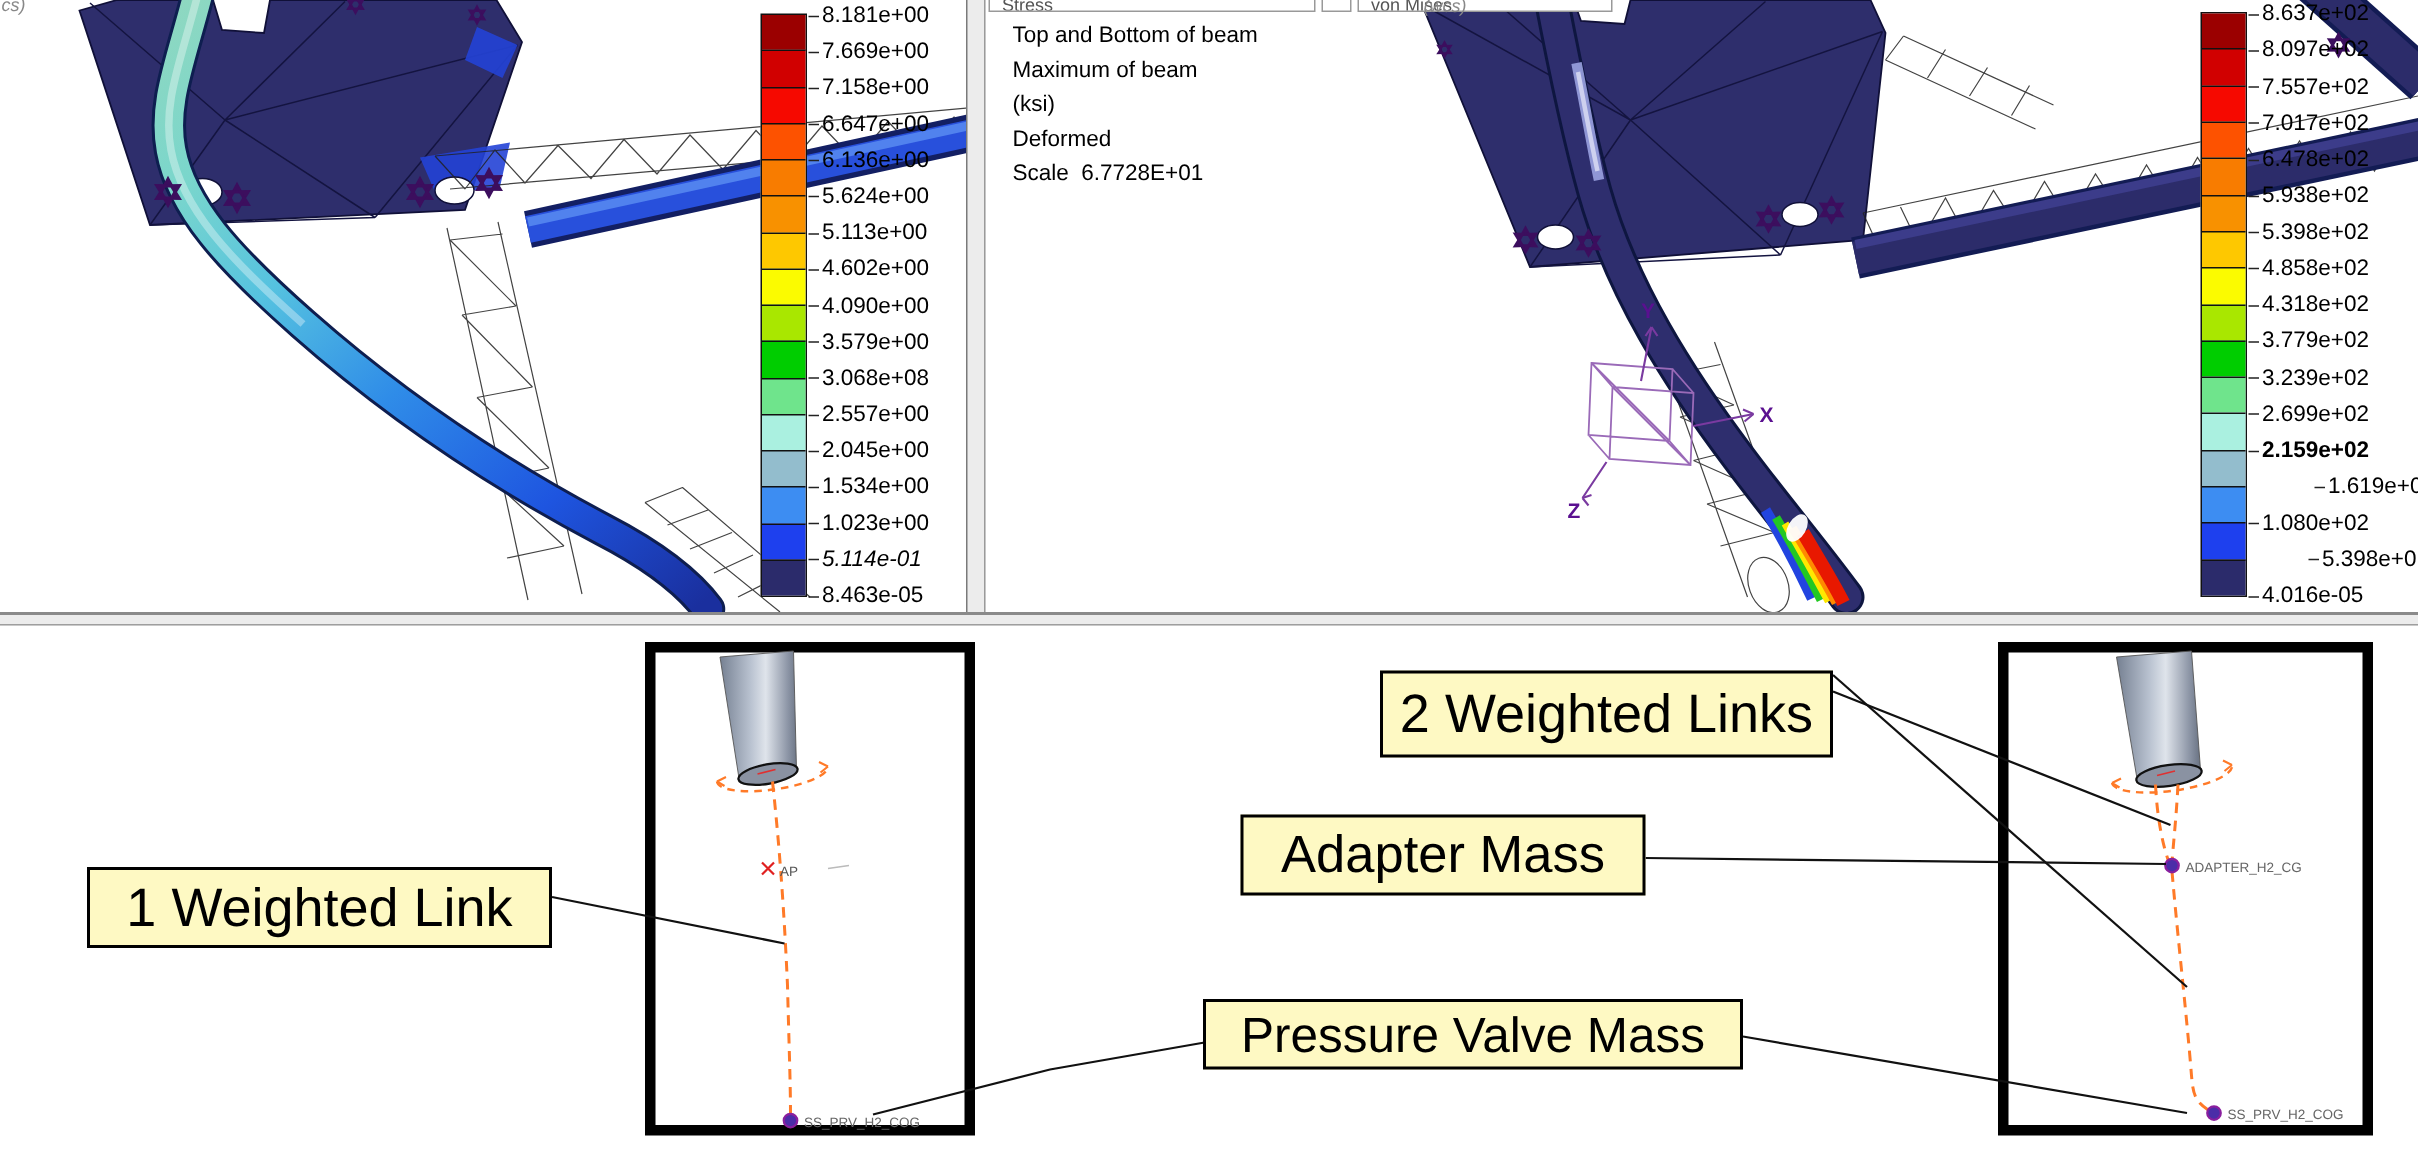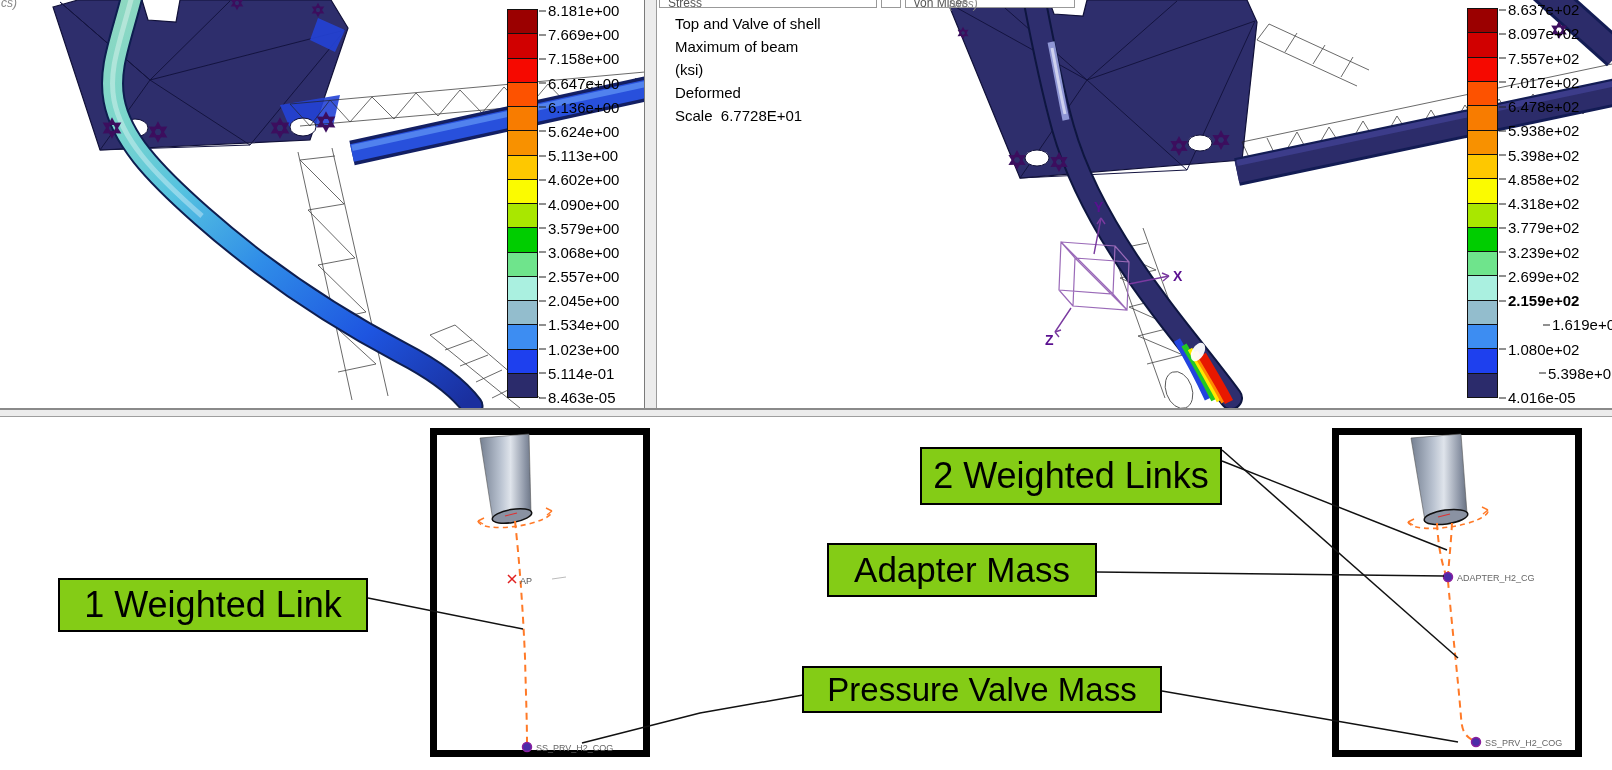--- a/index.html
+++ b/index.html
@@ -27,21 +27,21 @@
   .info-line{font-size:15px;line-height:23px;color:#000;white-space:pre;}
   .toolbar-stub{position:absolute;top:-13px;height:21px;background:#fff;border:1px solid #999;
                 box-sizing:border-box;color:#555;font-size:12px;line-height:30px;padding:0 8px;z-index:2;overflow:hidden;}
   .corner-label{position:absolute;font-style:italic;color:#888;font-size:12px;z-index:2;}
   
   #bottom{position:absolute;left:0;top:417px;width:1612px;height:353px;background:#fff;}
   .frame{position:absolute;border:7px solid #000;box-sizing:border-box;z-index:1;background:transparent;}
   #frame-left{left:430px;top:11px;width:220px;height:329px;}
   #frame-right{left:1332px;top:11px;width:250px;height:329px;}
   #bottom-svg{position:absolute;left:0;top:0;z-index:2;}
-  .anno{position:absolute;background:#84cc16;border:2px solid #000;display:flex;align-items:center;
+  .anno{position:absolute;background:#fef9c3;border:2px solid #000;display:flex;align-items:center;
         justify-content:center;color:#000;z-index:3;box-sizing:border-box;white-space:nowrap;}
   #anno-1{left:58px;top:161px;width:310px;height:54px;font-size:36px;text-align:center;}
   #anno-2{left:920px;top:30px;width:302px;height:58px;font-size:36px;}
   #anno-3{left:827px;top:126px;width:270px;height:54px;font-size:35px;}
   #anno-4{left:802px;top:249px;width:360px;height:47px;font-size:33px;}
 </style>
 </head>
 <body>
 
 <div id="app">
@@ -126,26 +126,26 @@
           <div class="legend-label" style="top: 1px;">8.181e+00</div>
           <div class="legend-label" style="top: 25.1875px;">7.669e+00</div>
           <div class="legend-label" style="top: 49.375px;">7.158e+00</div>
           <div class="legend-label" style="top: 73.5625px;">6.647e+00</div>
           <div class="legend-label" style="top: 97.75px;">6.136e+00</div>
           <div class="legend-label" style="top: 121.938px;">5.624e+00</div>
           <div class="legend-label" style="top: 146.125px;">5.113e+00</div>
           <div class="legend-label" style="top: 170.312px;">4.602e+00</div>
           <div class="legend-label" style="top: 194.5px;">4.090e+00</div>
           <div class="legend-label" style="top: 218.688px;">3.579e+00</div>
-          <div class="legend-label" style="top: 242.875px;">3.068e+00</div>
+          <div class="legend-label" style="top: 242.875px;">3.068e+08</div>
           <div class="legend-label" style="top: 267.062px;">2.557e+00</div>
           <div class="legend-label" style="top: 291.25px;">2.045e+00</div>
           <div class="legend-label" style="top: 315.438px;">1.534e+00</div>
           <div class="legend-label" style="top: 339.625px;">1.023e+00</div>
-          <div class="legend-label" style="top: 363.812px;">5.114e-01</div>
+          <div class="legend-label" style="top: 363.812px; font-style: italic;">5.114e-01</div>
           <div class="legend-label" style="top: 388px;">8.463e-05</div>
         </div>
     </div>
   </div>
 
   <div class="vdivider"></div>
 
   <div class="viewport" id="vp-right">
     <svg class="mesh-svg" width="955" height="408" viewBox="0 0 955 408">
       <defs>
@@ -218,21 +218,21 @@
     </svg>
     <div class="toolbar-stub" style="left:2px;width:218px;">
       <span>Stress</span>
     </div>
     <div class="toolbar-stub" style="left:224px;width:20px;"></div>
     <div class="toolbar-stub" style="left:248px;width:170px;">
       <span>von Mises</span>
     </div>
     <div class="corner-label" style="left:292px;top:-3px;">(wcs)</div>
     <div class="info-block">
-      <div class="info-line">Top and Valve of shell</div>
+      <div class="info-line">Top and Bottom of beam</div>
       <div class="info-line">Maximum of beam</div>
       <div class="info-line">(ksi)</div>
       <div class="info-line">Deformed</div>
       <div class="info-line">Scale  6.7728E+01</div>
     </div>
     <div class="legend" style="left:810px;top:8px;">
       <div class="legend-bar" style="height:390px;">
           <div class="legend-band" style="background: rgb(155, 0, 0);"></div>
           <div class="legend-band" style="background: rgb(209, 0, 0);"></div>
           <div class="legend-band" style="background: rgb(246, 9, 0);"></div>

